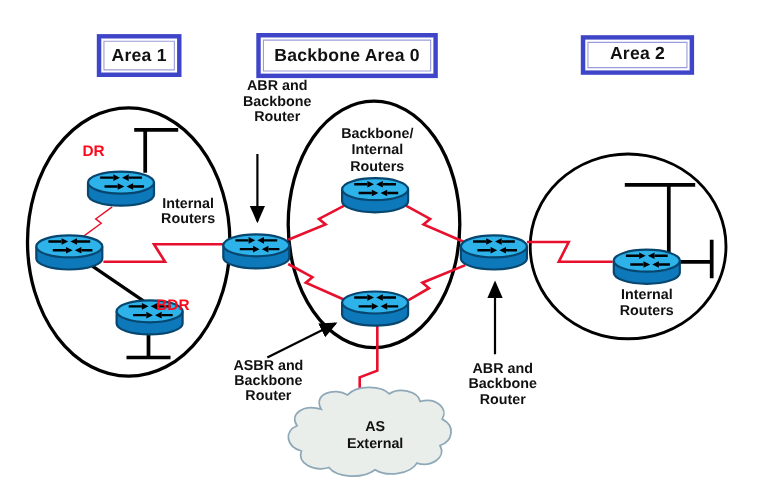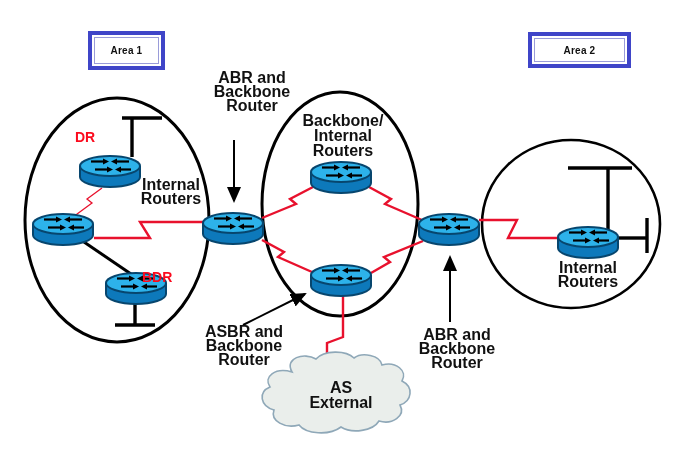--- a/index.html
+++ b/index.html
@@ -6,25 +6,25 @@
   #stage{
     position:relative;width:689px;height:455px;background:#ffffff;overflow:hidden;
     font-family:"Liberation Sans","DejaVu Sans",sans-serif;
   }
   #shapes{position:absolute;left:0;top:0;z-index:1;}
   .area-box{
     position:absolute;z-index:3;background:#ffffff;
     border:4px solid #3f45c8;
     box-shadow: inset 0 0 0 2px #ffffff, inset 0 0 0 3px #9a9cd9;
     display:flex;align-items:center;justify-content:center;
-    font-weight:bold;font-size:10px;color:#111111;letter-spacing:.2px;
+    font-weight:bold;font-size:16px;color:#111111;letter-spacing:.2px;
   }
   .lbl{
     position:absolute;z-index:3;text-align:center;color:#111111;
-    font-weight:bold;font-size:16px;line-height:14px;white-space:nowrap;
+    font-weight:bold;font-size:13px;line-height:14px;white-space:nowrap;
   }
   .lbl-red{
     position:absolute;z-index:3;color:#fb0b1e;font-weight:bold;font-size:14px;line-height:15px;
   }
   .lbl .line{pointer-events:none;}
 </style>
 </head>
 <body>
 
 <div id="stage">
@@ -107,20 +107,23 @@
     <use href="#router" x="556" y="225" width="64" height="36"></use>
 
     <line x1="234" y1="140" x2="234" y2="201" stroke="#000000" stroke-width="2" marker-end="url(#ah)"></line>
     <line x1="450" y1="322" x2="450" y2="257" stroke="#000000" stroke-width="2" marker-end="url(#ah)"></line>
     <line x1="243" y1="325" x2="305" y2="294" stroke="#000000" stroke-width="2" marker-end="url(#ah)"></line>
   </svg>
 
   <div class="area-box" style="left:88px;top:31px;width:69px;height:31px;">
     <span>Area 1</span>
   </div>
+  <div class="area-box" style="left:233px;top:30px;width:157px;height:33px;">
+    <span>Backbone Area 0</span>
+  </div>
   <div class="area-box" style="left:528px;top:32px;width:95px;height:28px;">
     <span>Area 2</span>
   </div>
 
   <div class="lbl" style="left:207px;top:71px;width:90px;">
     <div class="line">ABR and</div>
     <div class="line">Backbone</div>
     <div class="line">Router</div>
   </div>
 

